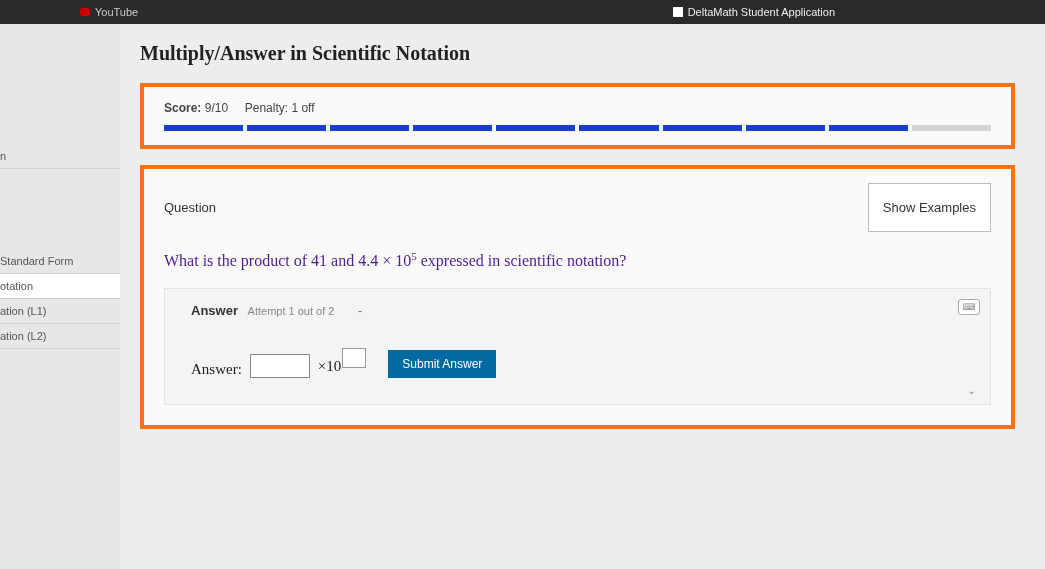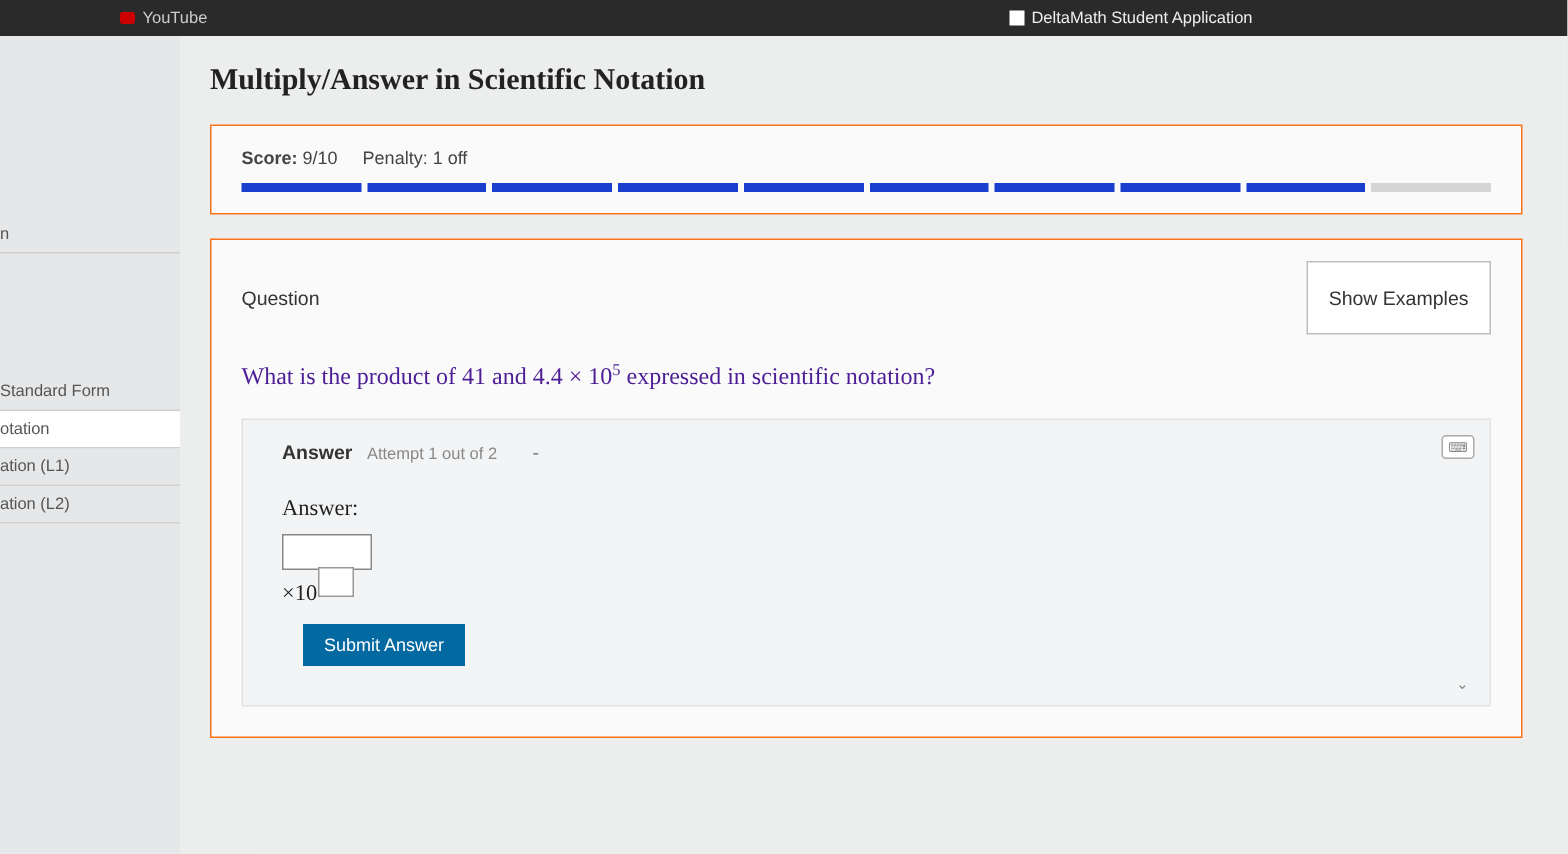--- a/index.html
+++ b/index.html
@@ -50,21 +50,21 @@
     }
     .title {
       font-family: Georgia, "Times New Roman", serif;
       font-size: 20px;
       font-weight: bold;
       color: #222;
       margin-bottom: 18px;
     }
     .card {
       background: #fafafb;
-      border: 1px solid #f97316;
+      border: 4px solid #f97316;
       padding: 14px 20px;
       margin-bottom: 16px;
     }
     .scoreline { font-size: 12px; color: #444; margin-bottom: 10px; }
     .scoreline b { font-weight: bold; }
     .progress {
       display: flex;
       gap: 4px;
     }
     .progress .seg {
@@ -95,27 +95,27 @@
       margin-bottom: 18px;
     }
     .qtext .sup { font-size: 11px; vertical-align: super; }
     .answer-card {
       background: #f3f4f5;
       border: 1px solid #e3e3e3;
       padding: 14px 20px 26px 26px;
       position: relative;
     }
     .ans-head {
-      font-size: 13px; color: #333; margin-bottom: 22px;
+      font-size: 13px; color: #333; margin-bottom: 32px;
     }
     .ans-head .att { color: #888; font-size: 11px; margin-left: 6px; }
     .ans-row {
-      display: flex; align-items: flex-start; gap: 8px;
+      display: flex; align-items: flex-end; gap: 8px;
       font-family: Georgia, "Times New Roman", serif;
-      font-size: 15px; color: #222; flex-direction: column;
+      font-size: 15px; color: #222;
     }
     .coef-input {
       width: 60px; height: 24px; border: 1px solid #888; background:#fff;
       font-size: 14px; padding: 0 4px;
     }
     .times10 { display: inline-flex; align-items: flex-start; }
     .exp-input {
       width: 24px; height: 20px; border: 1px solid #999; background:#fff;
       margin-left: 1px; position: relative; top: -10px;
       font-size: 11px; text-align:center;

